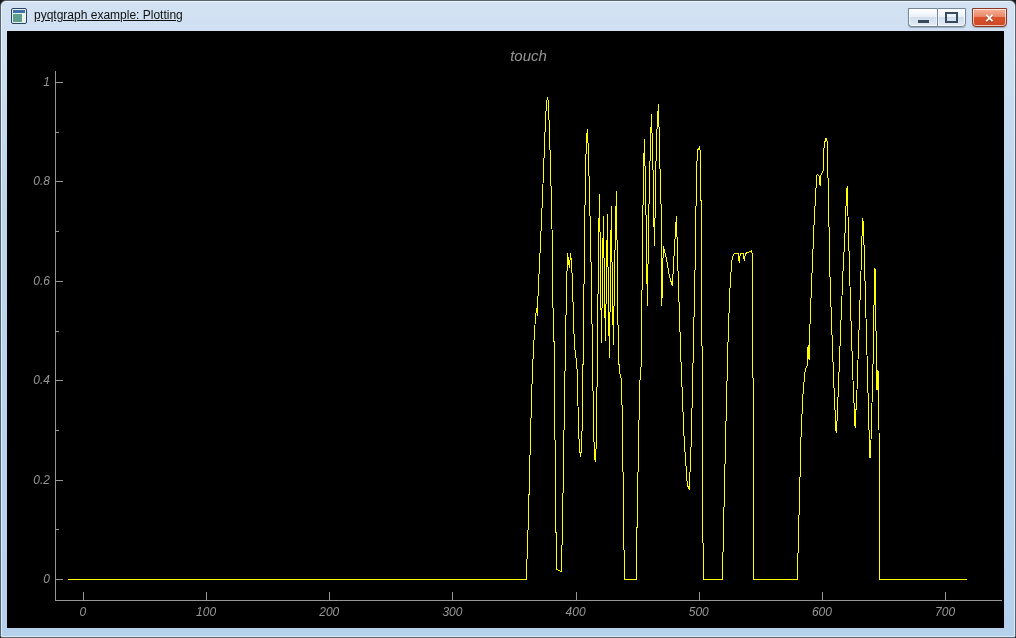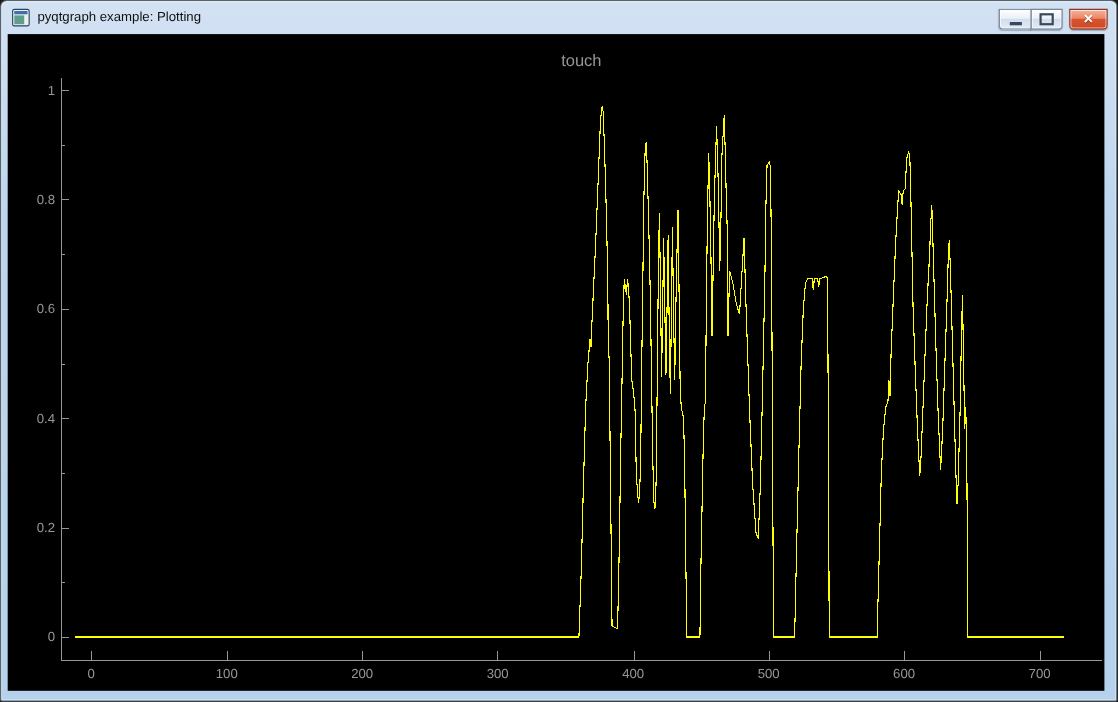--- a/index.html
+++ b/index.html
@@ -7,34 +7,34 @@
     position:relative;width:1014px;height:636px;
     background:linear-gradient(#d3e2f3,#bdd6ee 30%,#b5d1ec);
     border:1px solid #55646f;border-radius:6px 6px 2px 2px;
     box-shadow:inset 0 0 0 1px rgba(255,255,255,.55);
   }
   .titlebar{position:absolute;left:0;top:0;width:100%;height:30px;display:flex;align-items:center;}
   .win-icon{position:absolute;left:10px;top:7px;width:16px;height:16px;
     background:#e9f2e9;border:1px solid #27406e;border-radius:2px;box-sizing:border-box;}
   .win-icon .stripe{position:absolute;left:1px;top:1px;width:12px;height:3px;background:#3e6fae;}
   .win-icon .pane{position:absolute;left:1px;top:5px;width:9px;height:8px;background:#5f9e8f;}
-  .title-text{position:absolute;left:33px;top:7px;font-size:12px;color:#101010;white-space:nowrap;}
+  .title-text{position:absolute;left:33px;top:7px;font-size:12px;color:#101010;white-space:nowrap;text-decoration:underline;}
   .controls{position:absolute;right:8px;top:7px;display:flex;align-items:flex-start;}
   .btn{height:19px;box-sizing:border-box;border:1px solid #75879c;display:flex;align-items:center;justify-content:center;
     box-shadow:inset 0 0 0 1px rgba(255,255,255,.65), 0 1px 1px rgba(0,0,0,.25);}
   .btn.min{width:29px;border-radius:0 0 0 4px;border-right:none;
     background:linear-gradient(#ffffff,#eaf0f8 45%,#d2deee 50%,#e3ebf5);}
   .btn.max{width:29px;border-radius:0 0 4px 0;
     background:linear-gradient(#ffffff,#eaf0f8 45%,#d2deee 50%,#e3ebf5);}
   .btn.close{width:35px;margin-left:6px;border-radius:0 0 4px 4px;border-color:#8c3723;
     background:linear-gradient(#f6b29b,#ec8765 45%,#d8532d 50%,#cf4a24);}
   .glyph-min{width:11px;height:3px;background:#39495c;margin-top:8px;}
   .glyph-max{width:9px;height:7px;border:2px solid #39495c;background:transparent;}
   .glyph-close{color:#fff;font-size:15px;font-weight:bold;line-height:15px;text-shadow:0 1px 1px rgba(0,0,0,.4);}
-  .client{position:absolute;left:6px;top:30px;width:997px;height:597px;background:#000;overflow:hidden;}
+  .client{position:absolute;left:6px;top:30px;width:997px;height:597px;background:#000;overflow:hidden;font-style:italic;}
   .plot-title{position:absolute;left:48px;top:16px;width:947px;text-align:center;
     font-size:15px;color:#969696;}
   #plot{position:absolute;left:0;top:0;}
   text{font-family:"Liberation Sans","DejaVu Sans",sans-serif;}
 </style>
 </head>
 <body>
 
 <div class="window">
   <div class="titlebar">

